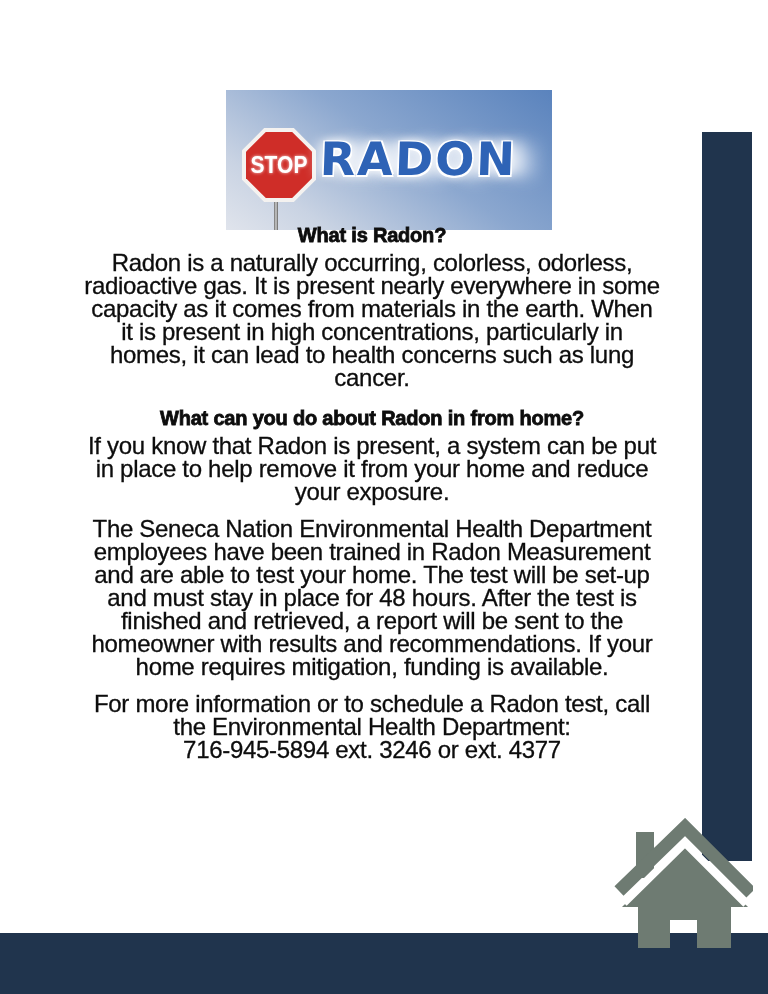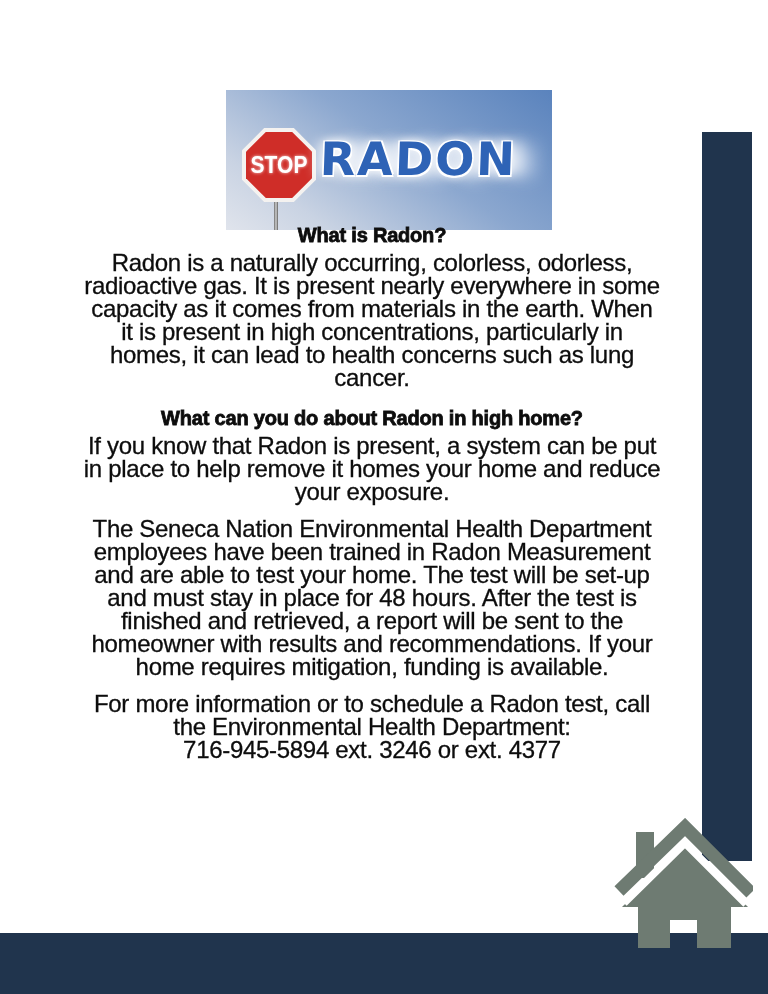--- a/index.html
+++ b/index.html
@@ -101,23 +101,23 @@
   <div class="section">
     <div class="section-heading">What is Radon?</div>
     <div class="section-body">Radon is a naturally occurring, colorless, odorless,
 radioactive gas. It is present nearly everywhere in some
 capacity as it comes from materials in the earth. When
 it is present in high concentrations, particularly in
 homes, it can lead to health concerns such as lung
 cancer.</div>
   </div>
   <div class="section">
-    <div class="section-heading">What can you do about Radon in high home?</div>
+    <div class="section-heading">What can you do about Radon in from home?</div>
     <div class="section-body">If you know that Radon is present, a system can be put
-in place to help remove it homes your home and reduce
+in place to help remove it from your home and reduce
 your exposure.</div>
   </div>
   <div class="section tight">
     <div class="section-body">The Seneca Nation Environmental Health Department
 employees have been trained in Radon Measurement
 and are able to test your home. The test will be set-up
 and must stay in place for 48 hours. After the test is
 finished and retrieved, a report will be sent to the
 homeowner with results and recommendations. If your
 home requires mitigation, funding is available.</div>

